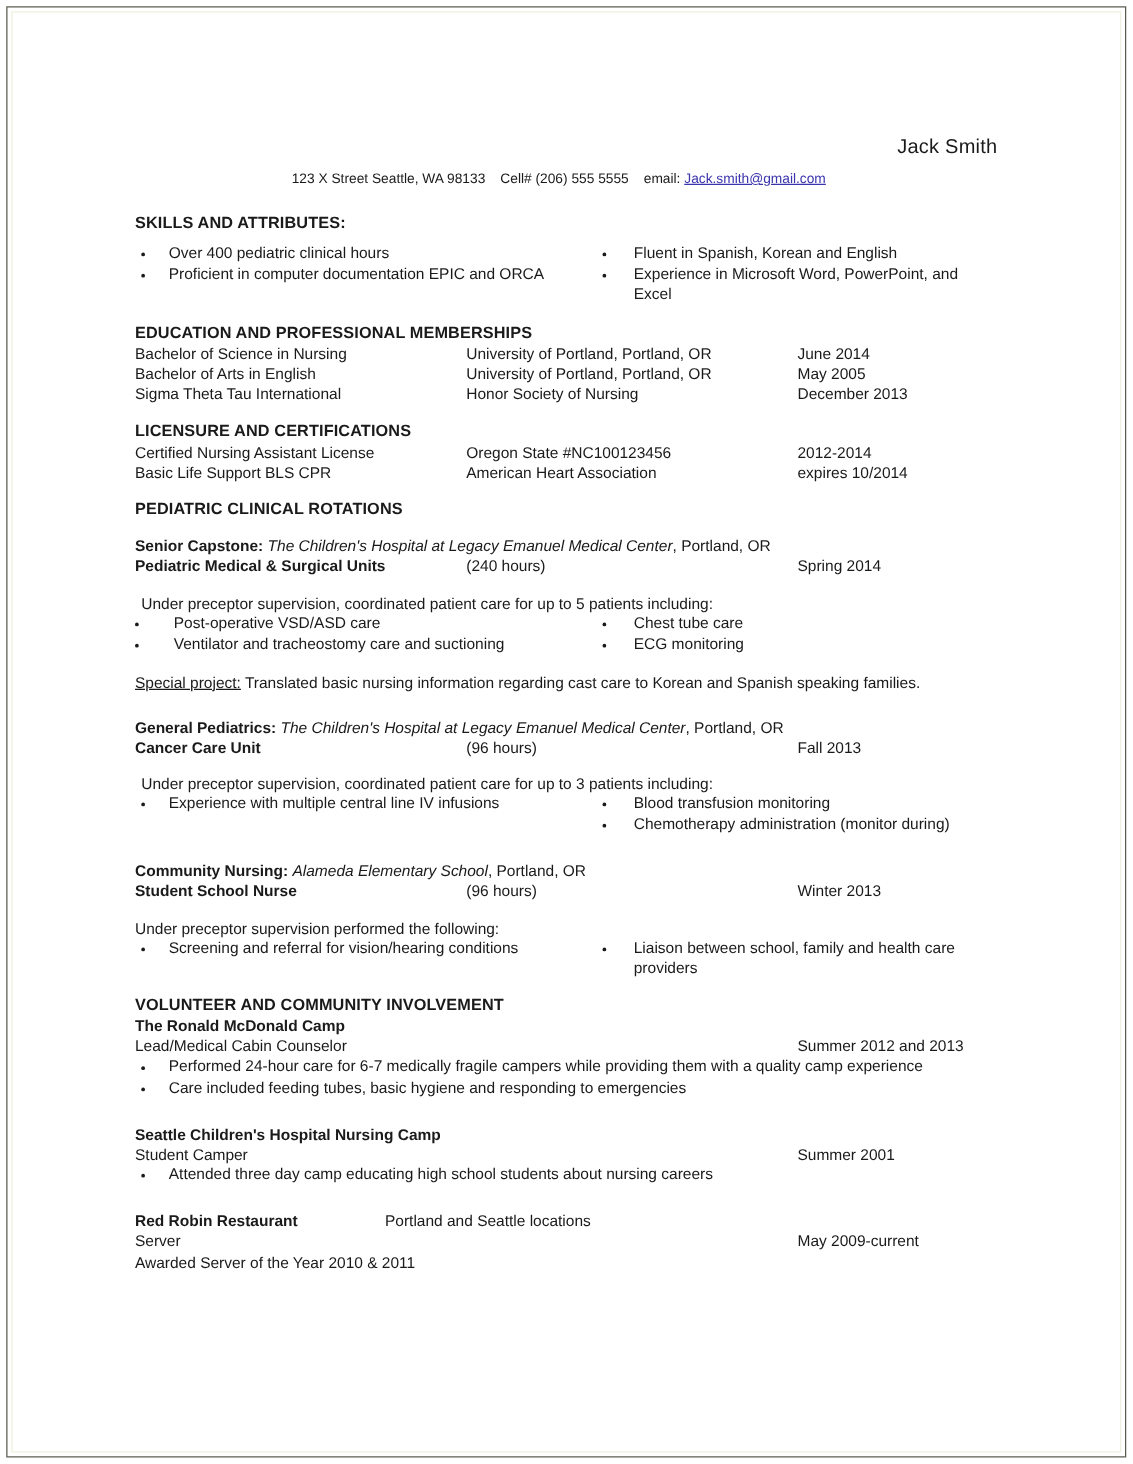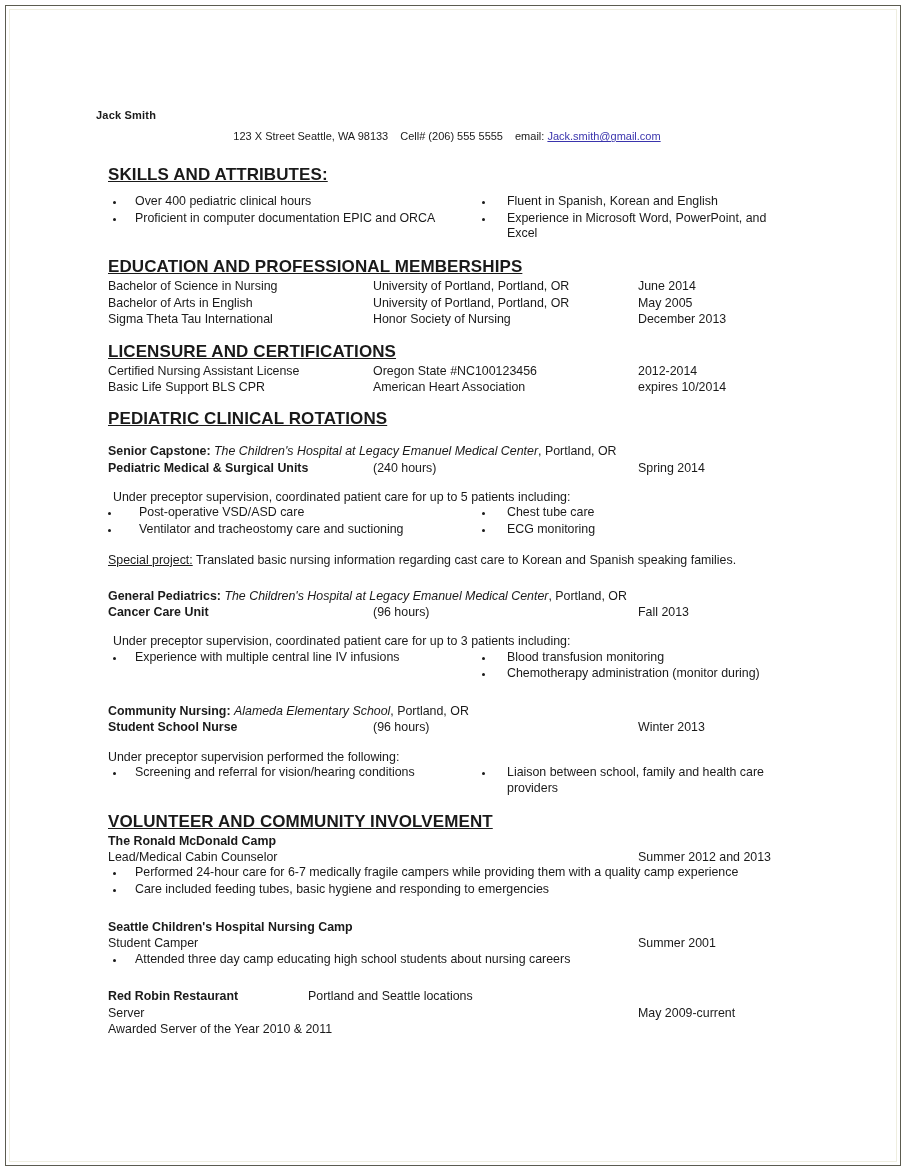--- a/index.html
+++ b/index.html
@@ -41,45 +41,44 @@
     position: absolute;
     left: 108px;
     top: 0;
     width: 690px;
     font-size: 12.4px;
     line-height: 1.30;
   }
 
   
   .name {
-    text-align: left;
-    font-weight: bold;
-    font-size: 11px;
+    text-align: right;
+    font-weight: normal;
+    font-size: 16px;
     letter-spacing: 0.2px;
     margin-top: 108px;
     margin-left: -12px;
   }
   .contact {
     text-align: center;
     font-size: 11px;
     margin-top: 7px;
     margin-left: -12px;
     white-space: nowrap;
   }
   .contact .sp { display: inline-block; width: 12px; }
   .email-link {
     color: #3a34ad;
     text-decoration: underline;
   }
 
   
   .section-head {
     font-weight: bold;
-    text-decoration: underline;
-    font-size: 17px;
+    font-size: 13px;
     letter-spacing: 0.1px;
   }
   .gap-lg { height: 20px; }
   .gap-md { height: 13px; }
   .gap-sm { height: 8px; }
 
   
   .two-col {
     display: flex;
     width: 100%;

